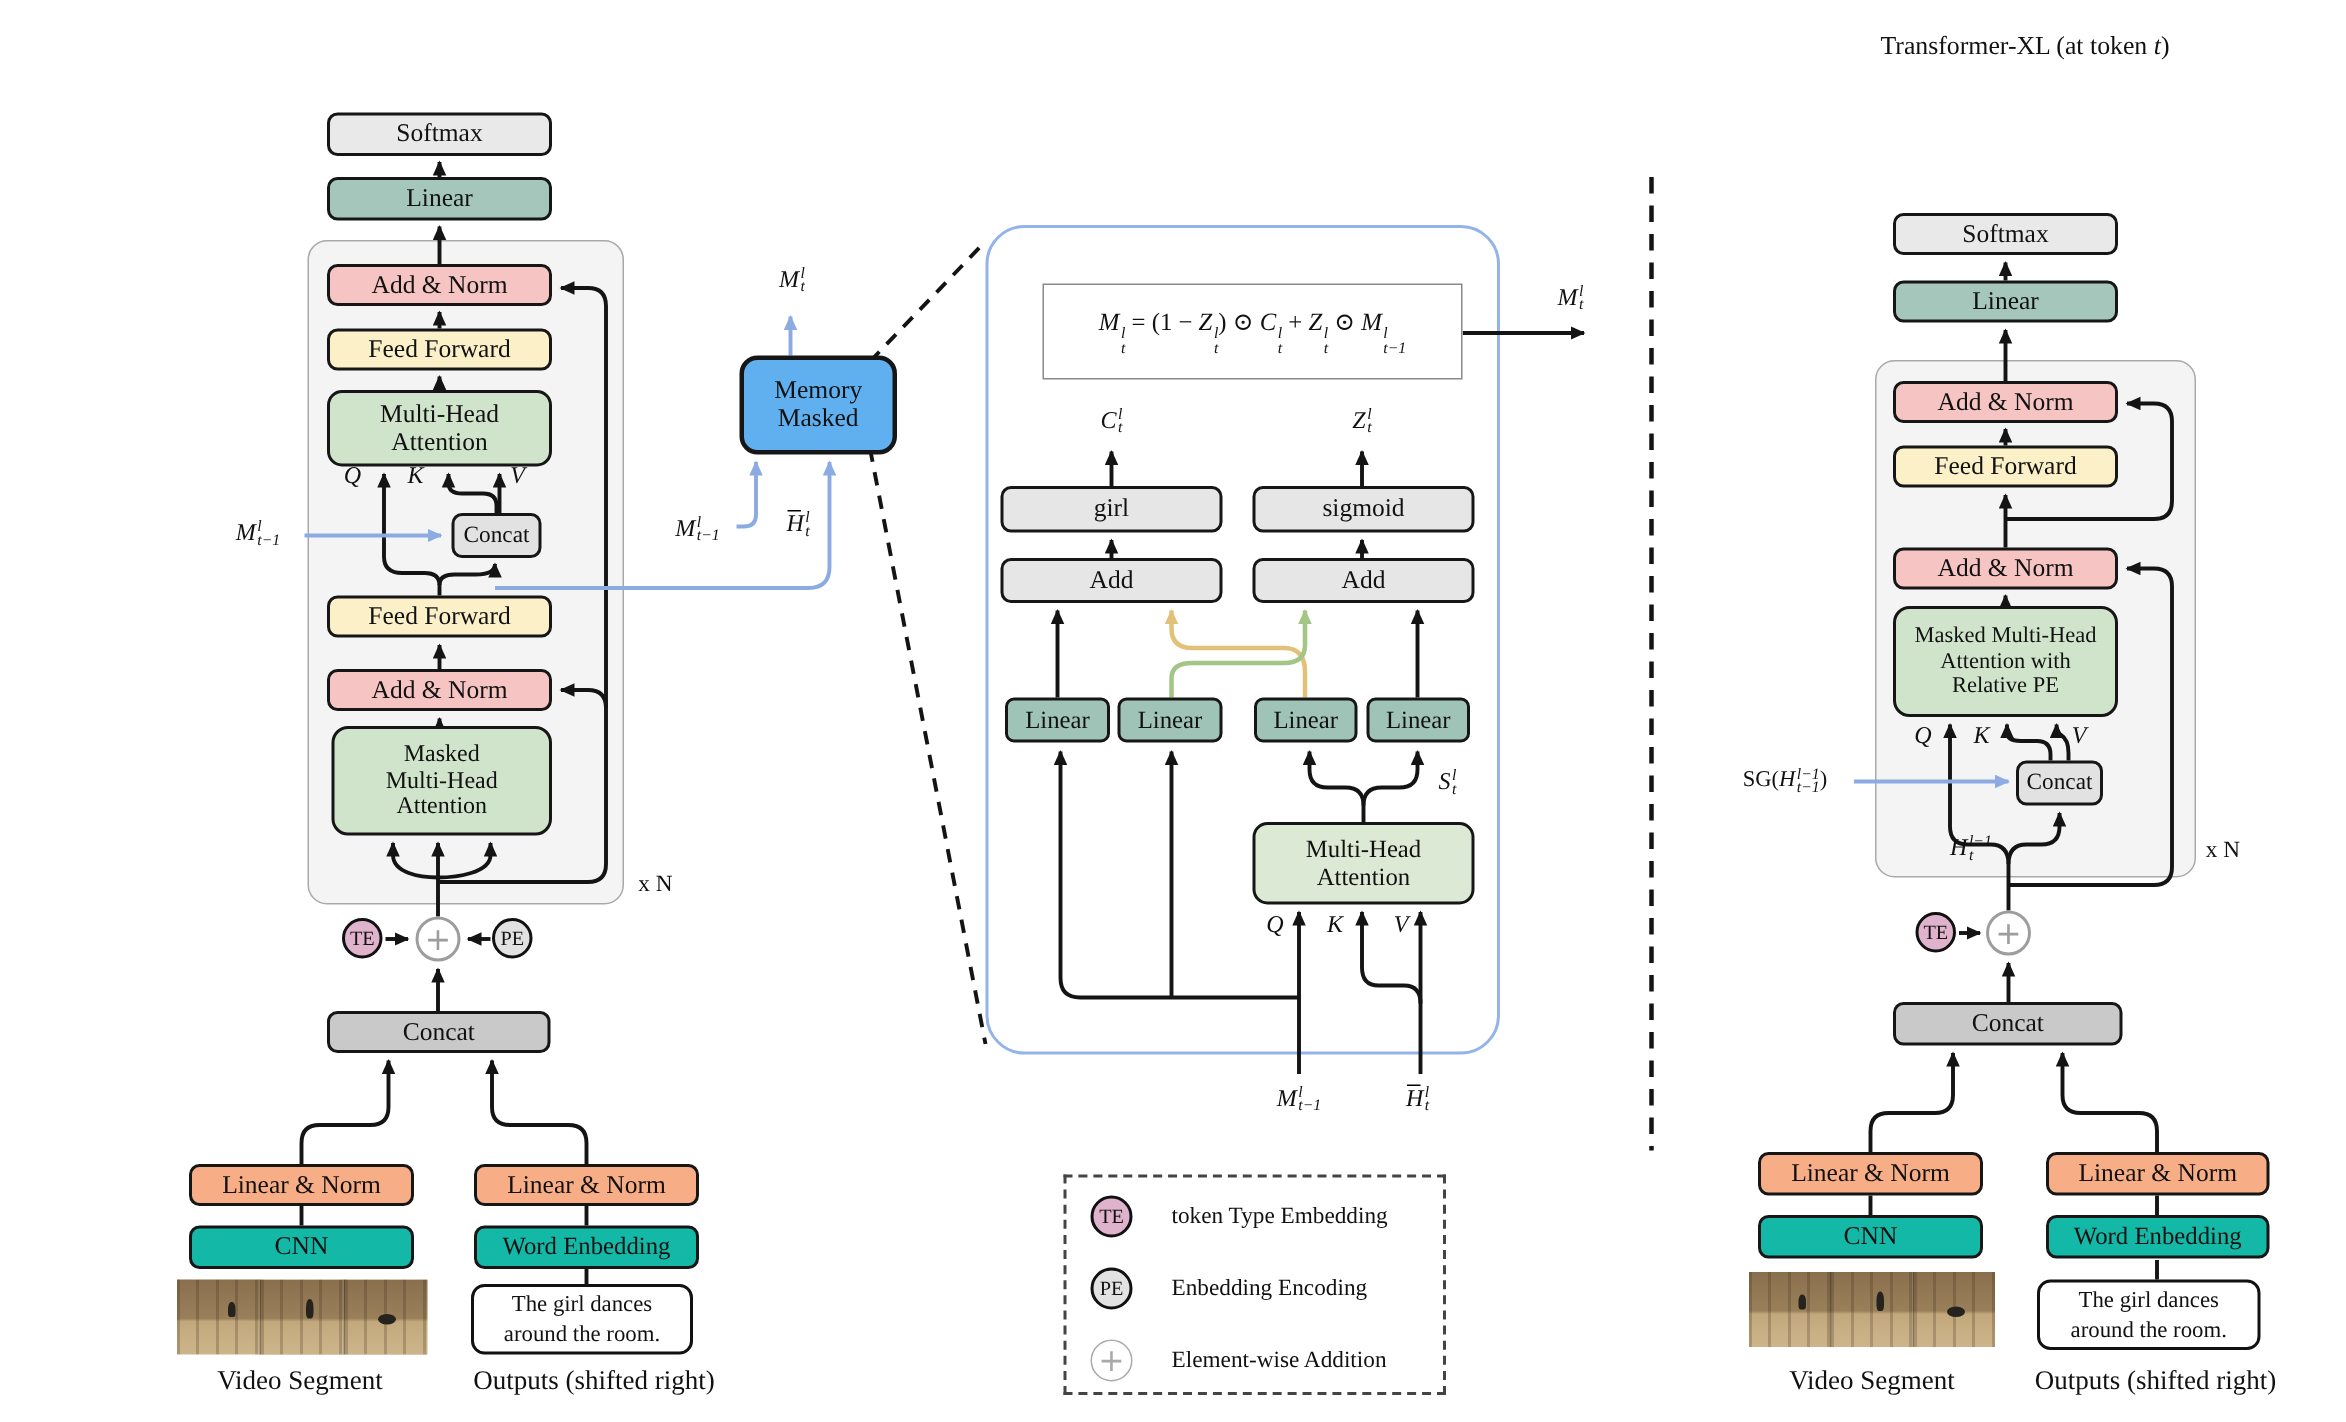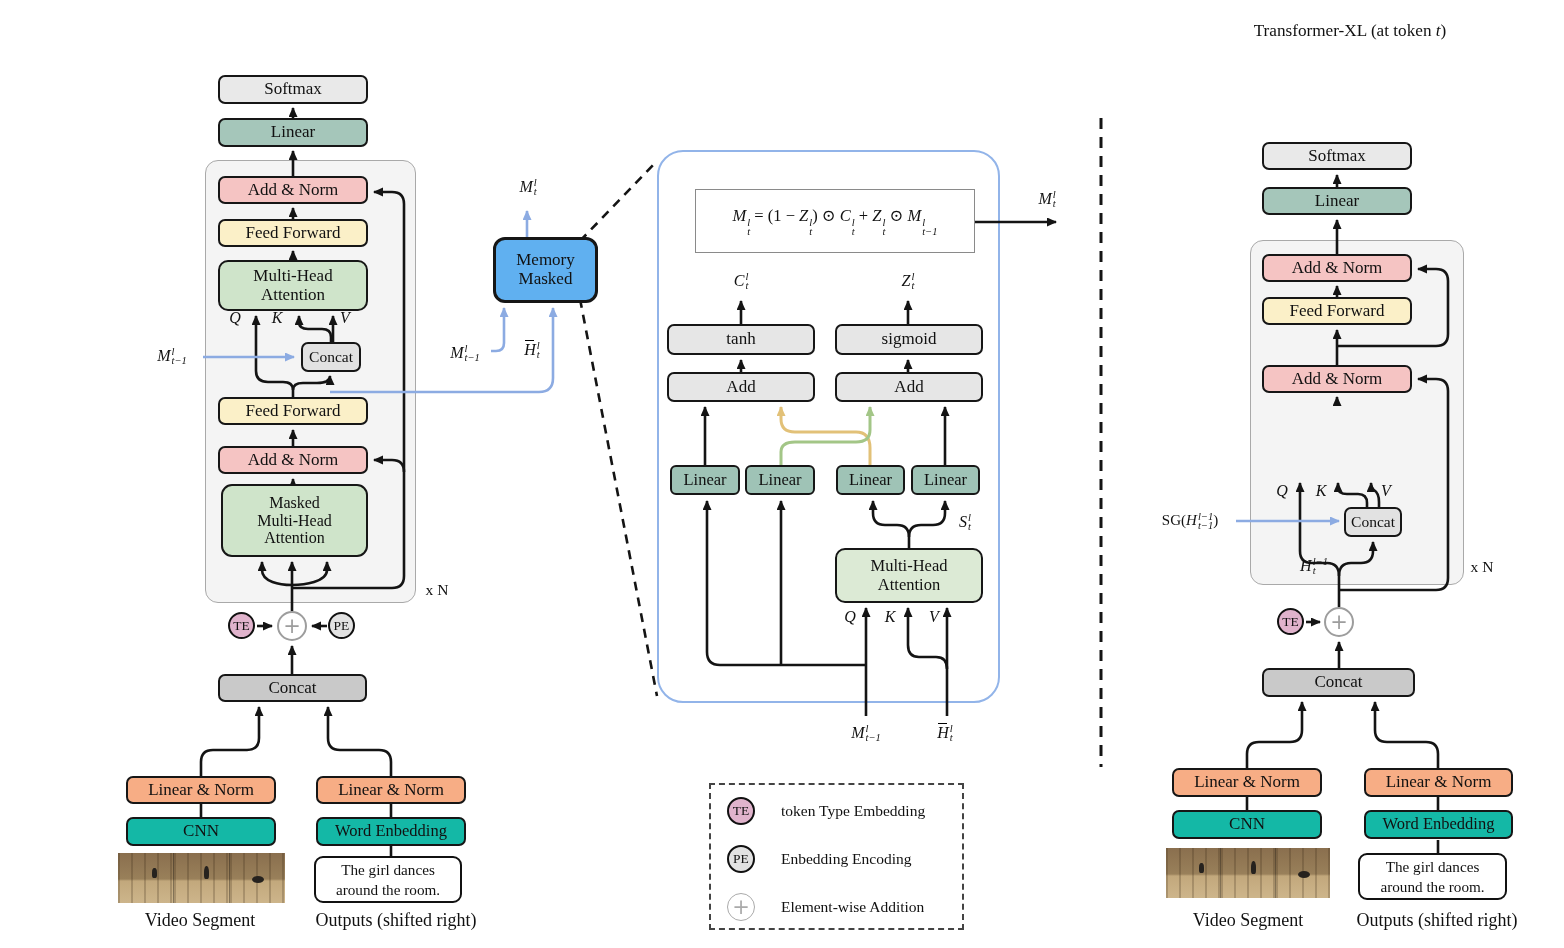--- a/index.html
+++ b/index.html
@@ -324,21 +324,21 @@
     </div>
   <div class="lbl math" style="left:886px;top:268px;width:44px;height:26px;">
       <i>Z</i>
       <span class="ss">
         <span>l</span>
         <span>t</span>
       </span>
     </div>
 
   <div class="bx gray3" style="left:667px;top:324px;width:148px;height:31px;background:#e6e6e6;">
-      <span>tanh</span>
+      <span>girl</span>
     </div>
   <div class="bx gray3" style="left:835px;top:324px;width:148px;height:31px;background:#e6e6e6;">
       <span>sigmoid</span>
     </div>
   <div class="bx gray3" style="left:667px;top:372px;width:148px;height:30px;background:#e6e6e6;">
       <span>Add</span>
     </div>
   <div class="bx gray3" style="left:835px;top:372px;width:148px;height:30px;background:#e6e6e6;">
       <span>Add</span>
     </div>
@@ -419,20 +419,25 @@
     </div>
   <div class="bx pink" style="left:1262px;top:254px;width:150px;height:28px;">
       <span>Add &amp; Norm</span>
     </div>
   <div class="bx yellow" style="left:1262px;top:297px;width:150px;height:28px;">
       <span>Feed Forward</span>
     </div>
   <div class="bx pink" style="left:1262px;top:365px;width:150px;height:28px;">
       <span>Add &amp; Norm</span>
     </div>
+  <div class="bx green col" style="left:1262px;top:404px;width:150px;height:74px;border-radius:11px;font-size:15px;">
+    <span>Masked Multi-Head</span>
+    <span>Attention with</span>
+    <span>Relative PE</span>
+  </div>
   <div class="lbl math" style="left:1273px;top:481px;width:18px;height:20px;">
       <i>Q</i>
     </div>
   <div class="lbl math" style="left:1312px;top:481px;width:18px;height:20px;">
       <i>K</i>
     </div>
   <div class="lbl math" style="left:1377px;top:481px;width:18px;height:20px;">
       <i>V</i>
     </div>
   <div class="bx gray3" style="left:1344px;top:507px;width:58px;height:30px;font-size:15.5px;">

